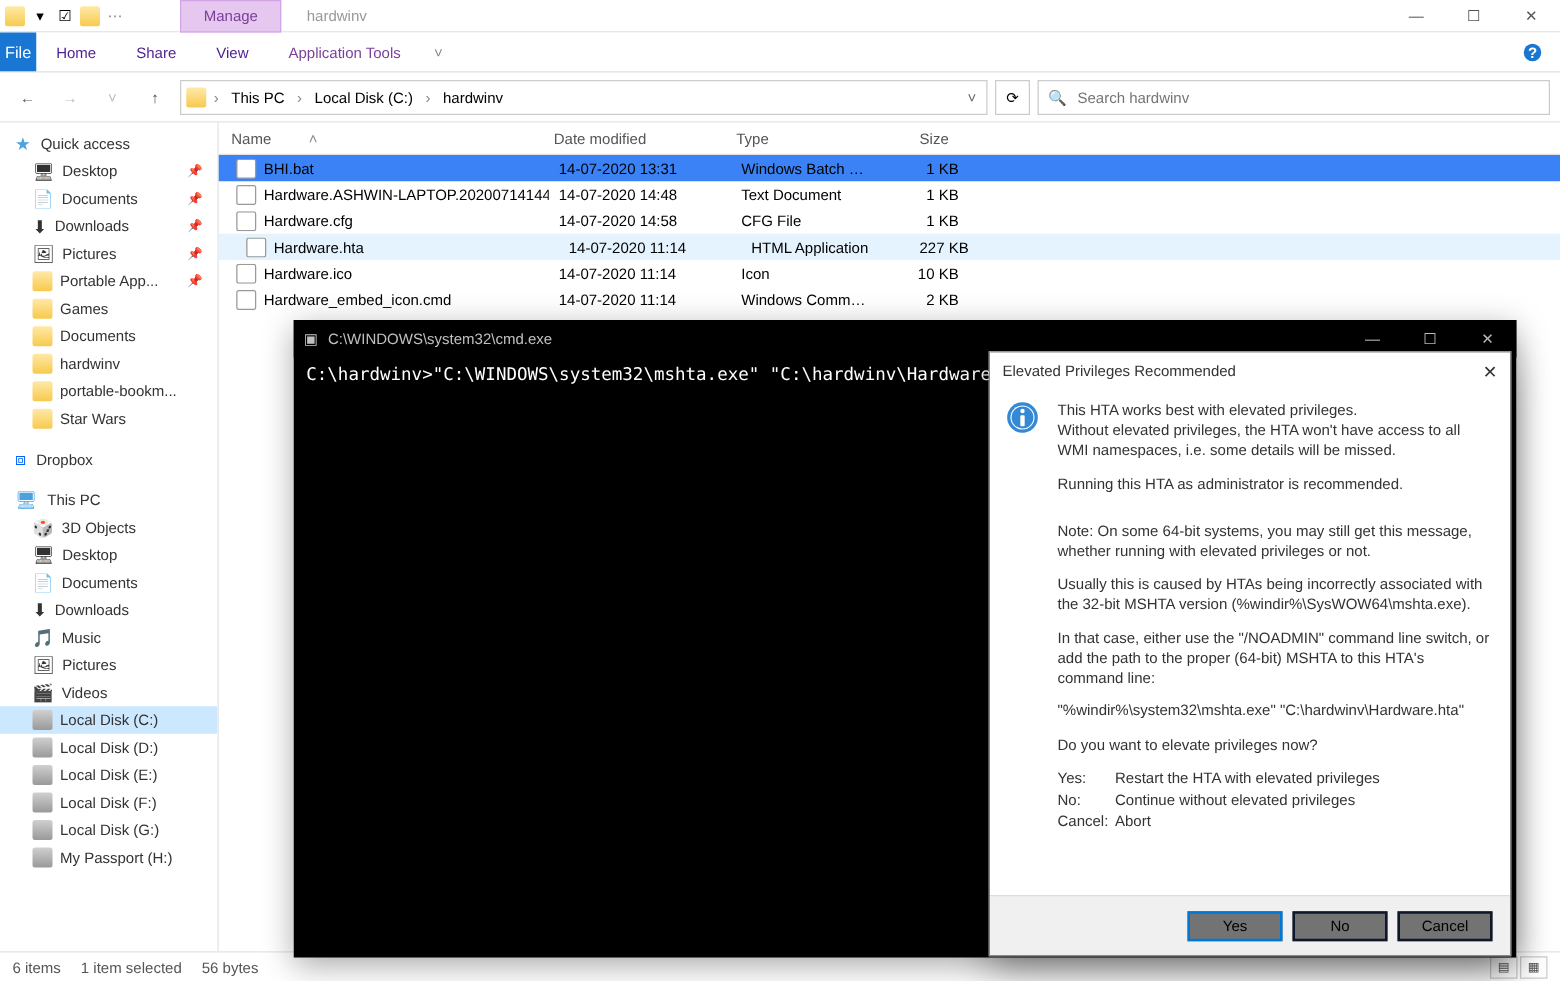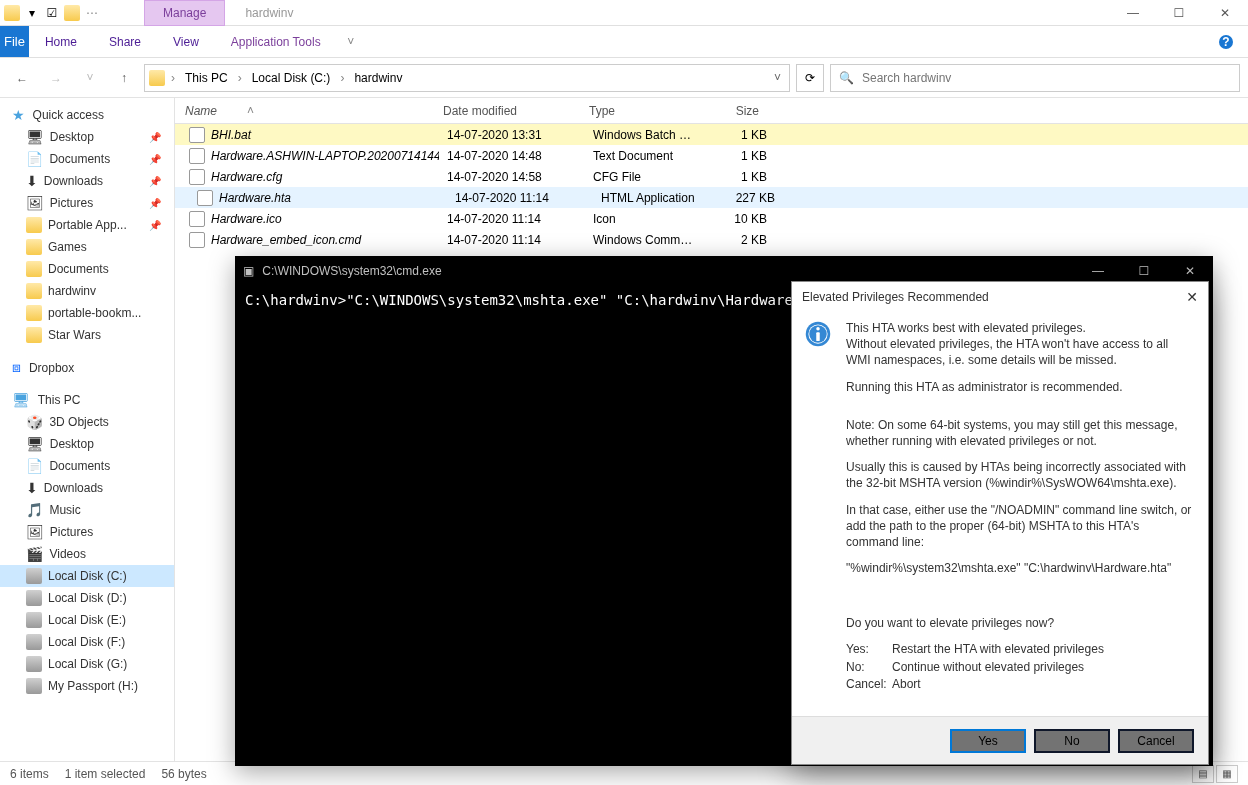--- a/index.html
+++ b/index.html
@@ -45,27 +45,27 @@
 .side-item.selected { background: #cce8ff; }
 .pin { margin-left: auto; color: #aaa; font-size: 10px; }
 .folder-ico { width: 16px; height: 16px; background: linear-gradient(#ffe9a8,#f7ca4d); border-radius: 2px; flex-shrink:0; }
 .drive-ico { width: 16px; height: 16px; background: linear-gradient(#d0d0d0,#999); border-radius: 2px; flex-shrink:0; }
 .special-ico { font-size: 14px; flex-shrink:0; }
 
 
 .filelist { flex: 1; display: flex; flex-direction: column; }
 .col-headers { height: 26px; display: flex; align-items: center; border-bottom: 1px solid #e3e3e3; color: #555; }
 .col-headers .col { padding: 0 10px; }
-.col-name { width: 258px; display: flex; align-items: center; gap: 30px; font-style: italic; }
+.col-name { width: 258px; display: flex; align-items: center; gap: 30px; }
 .col-date { width: 146px; }
 .col-type { width: 120px; }
 .col-size { width: 70px; text-align: right; }
 .file-rows { }
 .file-row { height: 21px; display: flex; align-items: center; padding-left: 6px; }
-.file-row.selected { background: #fef9c3; }
+.file-row.selected { background: #3b82f6; }
 .file-row.highlight { background: #e5f3ff; padding-left: 14px; }
 .file-row .col { padding: 0 8px; white-space: nowrap; overflow: hidden; text-overflow: ellipsis; }
 .file-row .col-name { display: flex; align-items: center; gap: 6px; width: 258px; }
 .file-ico { width: 16px; height: 16px; border: 1px solid #999; border-radius: 2px; display: inline-block; background:#fff; flex-shrink:0; }
 
 
 .cmd-window { position: absolute; left: 235px; top: 256px; width: 978px; height: 510px; box-shadow: 0 6px 24px rgba(0,0,0,.35); background: #000; }
 .cmd-title { height: 30px; background: #000; color: #c0c0c0; display: flex; align-items: center; padding-left: 8px; gap:8px; }
 .cmd-title .win-controls { background:#000; }
 .cmd-title .win-btn { height:30px; color:#c0c0c0; }
@@ -384,21 +384,21 @@
         </svg>
     </div>
     <div class="dlg-text">
       <p style="white-space:pre-line">This HTA works best with elevated privileges.
 Without elevated privileges, the HTA won't have access to all WMI namespaces, i.e. some details will be missed.</p>
       <p>Running this HTA as administrator is recommended.</p>
       <p style="margin-top:22px">Note: On some 64-bit systems, you may still get this message, whether running with elevated privileges or not.</p>
       <p>Usually this is caused by HTAs being incorrectly associated with the 32-bit MSHTA version (%windir%\SysWOW64\mshta.exe).</p>
       <p>In that case, either use the "/NOADMIN" command line switch, or add the path to the proper (64-bit) MSHTA to this HTA's command line:</p>
       <p>"%windir%\system32\mshta.exe" "C:\hardwinv\Hardware.hta"</p>
-      <p style="margin-top:39px">Do you want to elevate privileges now?</p>
+      <p style="margin-top:12px">Do you want to elevate privileges now?</p>
       <div style="display:grid;grid-template-columns:46px 1fr;row-gap:1px;margin-top:8px">
         <span>Yes:</span>
           <span>Restart the HTA with elevated privileges</span>
         <span>No:</span>
           <span>Continue without elevated privileges</span>
         <span>Cancel:</span>
           <span>Abort</span>
       </div>
     </div>
   </div>

